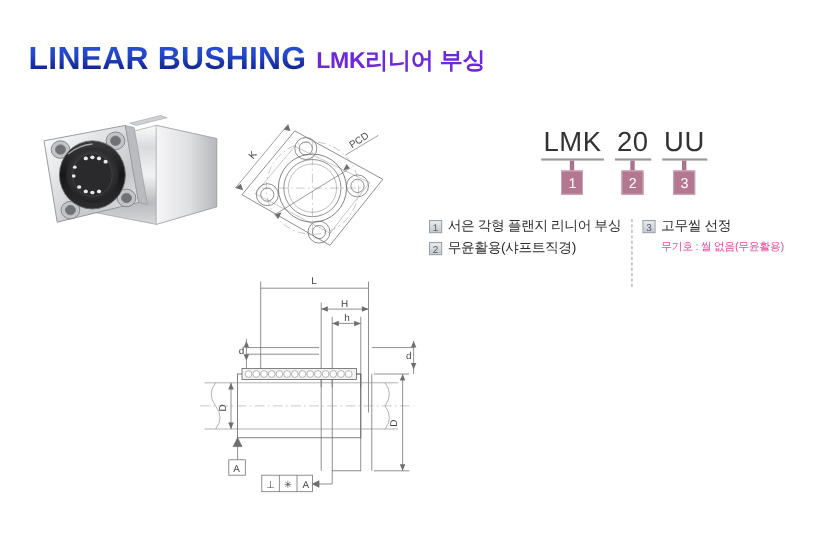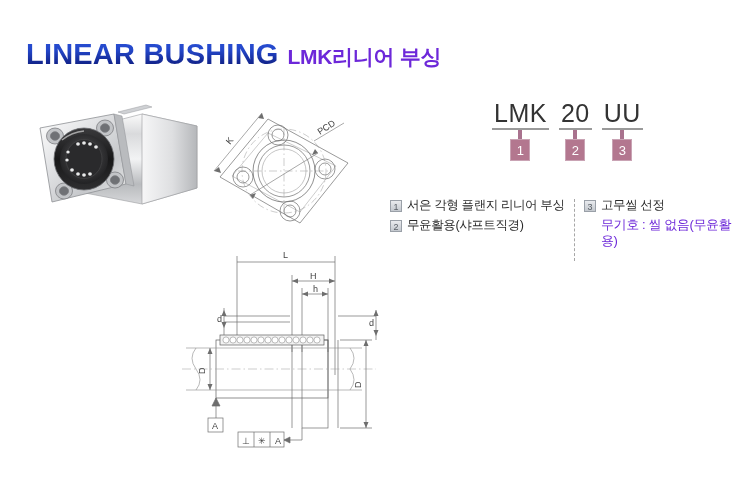--- a/index.html
+++ b/index.html
@@ -15,21 +15,21 @@
     font-family: "Liberation Sans", sans-serif;
     color: #231f20;
   }
 
   
   #title-block {
     position: absolute;
     left: 26px;
     top: 38px;
     display: flex;
-    align-items: flex-end;
+    align-items: center;
     white-space: nowrap;
   }
   #title-main {
     font-size: 29px;
     font-weight: bold;
     letter-spacing: 0.2px;
     background: linear-gradient(to bottom, #2a52d8 0%, #2346c8 38%, #12248c 78%, #0d1a63 100%);
     -webkit-background-clip: text;
     background-clip: text;
     color: transparent;
@@ -67,21 +67,21 @@
     left: 180px;
     top: 240px;
     width: 220px;
     height: 215px;
   }
 
   
   #partno-block {
     position: absolute;
     left: 492px;
-    top: 100px;
+    top: 116px;
     width: 170px;
   }
   .pn-row {
     display: flex;
     justify-content: flex-start;
     align-items: flex-end;
   }
   .pn-seg {
     text-align: center;
     margin-right: 10px;
@@ -160,22 +160,22 @@
     box-sizing: border-box;
   }
   .legend-label {
     font-size: 12.5px;
     font-weight: normal;
     color: #2b2b2b;
     line-height: 16px;
     letter-spacing: -0.4px;
   }
   .legend-sub {
-    font-size: 13px;
-    color: #6d28d9;
+    font-size: 10px;
+    color: #ec4899;
     line-height: 16px;
     letter-spacing: -0.4px;
     padding-left: 17px;
   }
 
   .dim-label {
     font-family: "Liberation Sans", sans-serif;
     font-size: 9px;
     fill: #444444;
   }

